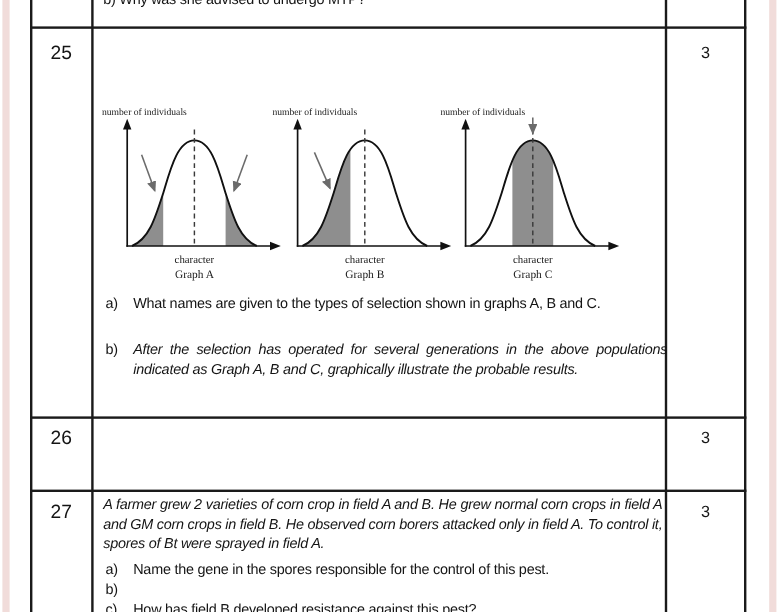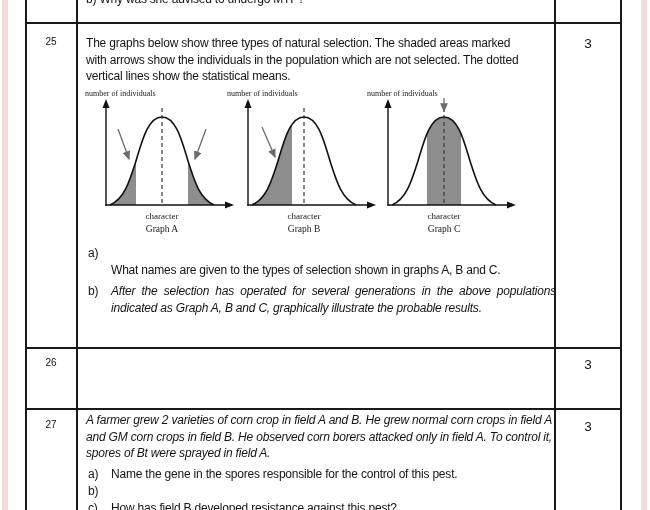--- a/index.html
+++ b/index.html
@@ -6,21 +6,21 @@
   .page{
     position:relative; width:650px; height:510px; overflow:hidden;
     background:#ffffff; font-family:"Liberation Sans",sans-serif; color:#141414;
   }
   .edge-stripe{position:absolute; top:0; height:510px; width:6px; background:#f1dcda;}
   .edge-left{left:2px;} .edge-right{left:641px;}
   .vline{position:absolute; width:2px; background:#1a1a1a; top:0; height:510px;}
   .hline{position:absolute; height:2px; background:#1a1a1a; left:25px; width:597px;}
   .body-text{font-size:12px; line-height:16.6px; letter-spacing:-0.2px;}
   .just{text-align:justify;font-style:italic;}
-  .qnum{position:absolute; left:27px; width:48px; text-align:center; font-size:10px;}
+  .qnum{position:absolute; left:27px; width:48px; text-align:center; font-size:16px;}
   .qmarks{position:absolute; left:556px; width:64px; text-align:center; font-size:13.5px;}
   .abs{position:absolute;}
   .part{display:flex;}
   .part-label{flex:none; width:23px;}
   .graph{position:absolute; top:87px;}
   .curve{fill:none; stroke:#111; stroke-width:1.6;}
   .axis{stroke:#111; stroke-width:1.4;}
   .shade{fill:#8e8e8e;}
   .meanline{stroke:#3a3a3a; stroke-width:1.2; stroke-dasharray:4,3; fill:none;}
   .garrow{stroke:#6b6b6b; stroke-width:1.3;}
@@ -42,21 +42,20 @@
   <div class="vline" style="left:620px;"></div>
   <div class="hline" style="top:22px;"></div>
   <div class="hline" style="top:347px;"></div>
   <div class="hline" style="top:408px;"></div>
 
   <div class="abs body-text" style="left:86px; top:-9px; width:460px;">b) Why was she advised to undergo MTP?</div>
 
   <div class="qnum" style="top:36px;">25</div>
   <div class="qmarks" style="top:36px;">3</div>
 
-  <div class="abs body-text" style="left:86px; top:35px; width:440px;">The graphs below show three types of natural selection. The shaded areas marked with arrows show the individuals in the population which are not selected. The dotted vertical lines show the statistical means.</div>
 
   <svg class="graph" style="left:84px;" width="154" height="148" viewBox="0 0 154 148">
     <defs>
       <clipPath id="clipA">
           <path d="M26,118 C40,112 45,96 52,74 C58,54 64,30 78,30 C92,30 98,54 104,74 C111,96 116,112 130,118 Z"></path>
         </clipPath>
       <marker id="ahA" markerWidth="8" markerHeight="7" refX="6" refY="3" orient="auto">
           <path d="M0,0 L7,3 L0,6 Z" fill="#6b6b6b"></path>
         </marker>
     </defs>
@@ -120,21 +119,21 @@
     <line class="axis" x1="22" y1="20" x2="22" y2="118.7"></line>
     <line class="axis" x1="21.3" y1="118" x2="143" y2="118"></line>
     <polygon points="18.5,21 25.5,21 22,12" fill="#111"></polygon>
     <polygon points="141,114.5 141,121.5 150,118" fill="#111"></polygon>
     <text class="gxlabel" x="78" y="132" text-anchor="middle">character</text>
     <text class="gcaption" x="78" y="145" text-anchor="middle">Graph C</text>
   </svg>
 
   <div class="abs body-text part" style="left:88px; top:245px; width:415px;">
     <span class="part-label">a)</span>
-    <span style="width:392px;margin-top:17px;">What names are given to the types of selection shown in graphs A, B and C.</span>
+    <span style="width:392px;">What names are given to the types of selection shown in graphs A, B and C.</span>
   </div>
 
   <div class="abs body-text part" style="left:88px; top:283px; width:468px;">
     <span class="part-label">b)</span>
     <span class="just" style="width:445px;">After the selection has operated for several generations in the above populations indicated as Graph A, B and C, graphically illustrate the probable results.</span>
   </div>
 
   <div class="qnum" style="top:357px;">26</div>
   <div class="qmarks" style="top:357px;">3</div>
 

